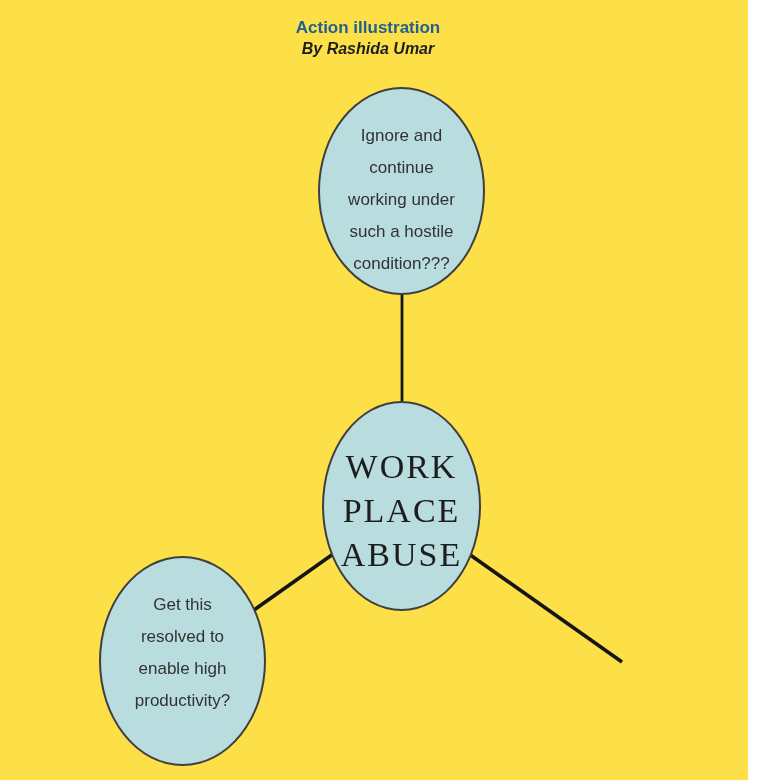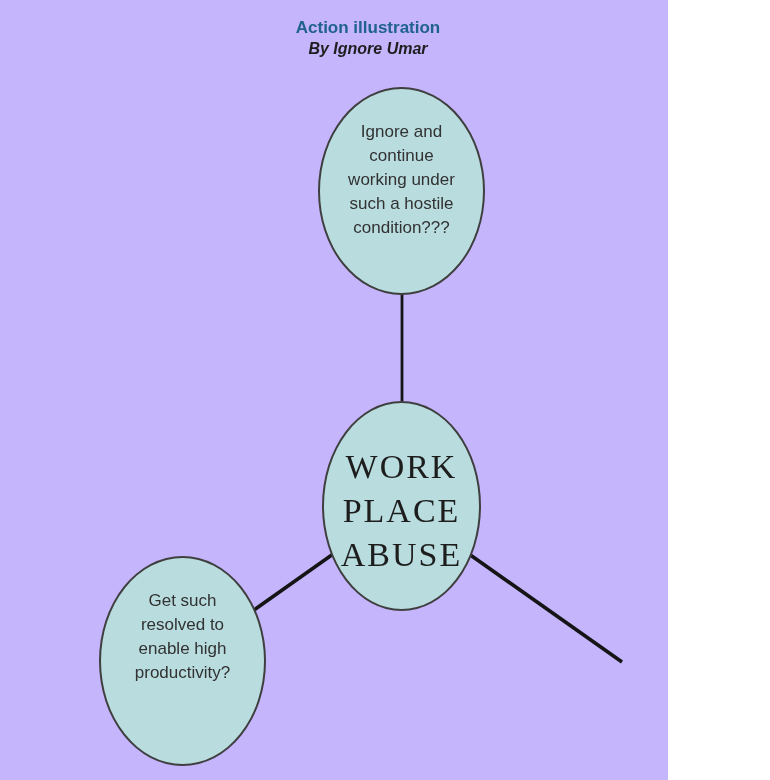--- a/index.html
+++ b/index.html
@@ -1,20 +1,20 @@
 <!DOCTYPE html>
 <html style="--ellipse-fill: #b9dcdf; --ellipse-border: #3f3f3f; --connector: #151515; --title-text: #20618f; --byline-text: #1e1e1e; --body-text: #323232; --center-text: #1d1d1d;"><head>
 <meta charset="utf-8">
 <style>
   html, body { margin: 0; padding: 0; background: #ffffff; }
   .stage {
     position: relative;
-    width: 668px;
+    width: 748px;
     height: 780px;
-    background: #c4b5fd;
+    background: #fde047;
     overflow: hidden;
     font-family: "Liberation Sans", sans-serif;
   }
 
   
   .header {
     position: absolute;
     top: 17px;
     left: 0;
     width: 736px;           
@@ -50,21 +50,21 @@
     border: 2px solid var(--ellipse-border, #3f3f3f);
     box-sizing: border-box;
     display: flex;
     justify-content: center;
   }
   .node-text {
     white-space: pre-line;
     text-align: center;
     color: var(--body-text, #323232);
     font-size: 17px;
-    line-height: 24px;
+    line-height: 32px;
   }
   .node-top    { left: 318px; top:  87px; width: 167px; height: 208px; padding-top: 31px; }
   .node-center { left: 322px; top: 401px; width: 159px; height: 210px; padding-top: 42px; }
   .node-bl     { left:  99px; top: 556px; width: 167px; height: 210px; padding-top: 31px; }
   .node-br     { left: 538px; top: 557px; width: 169px; height: 210px; padding-top: 31px; }
 
   .center-text {
     font-family: Liberation Serif, serif;
     font-size: 34px;
     line-height: 44px;
@@ -82,21 +82,21 @@
     background: var(--connector, #151515);
   }
 </style>
 </head>
 <body>
 
 <div class="stage">
 
   <div class="header">
     <div class="title">Action illustration</div>
-    <div class="byline">By Ignore Umar</div>
+    <div class="byline">By Rashida Umar</div>
   </div>
 
   <svg class="connectors" width="770" height="780" viewBox="0 0 770 780" aria-hidden="true">
     <line x1="402" y1="293" x2="402" y2="401" stroke-width="2.8"></line>
     <line x1="401" y1="506" x2="182" y2="661" stroke-width="3.6"></line>
     <line x1="401" y1="506" x2="622" y2="662" stroke-width="3.6"></line>
   </svg>
 
   <div class="node node-top">
     <div class="node-text">Ignore and
@@ -106,21 +106,21 @@
 condition???</div>
   </div>
 
   <div class="node node-center">
     <div class="node-text center-text">WORK
 PLACE
 ABUSE</div>
   </div>
 
   <div class="node node-bl">
-    <div class="node-text">Get such
+    <div class="node-text">Get this
 resolved to
 enable high
 productivity?</div>
   </div>
 
 
   <div class="edge-mark"></div>
 
 </div>
 

